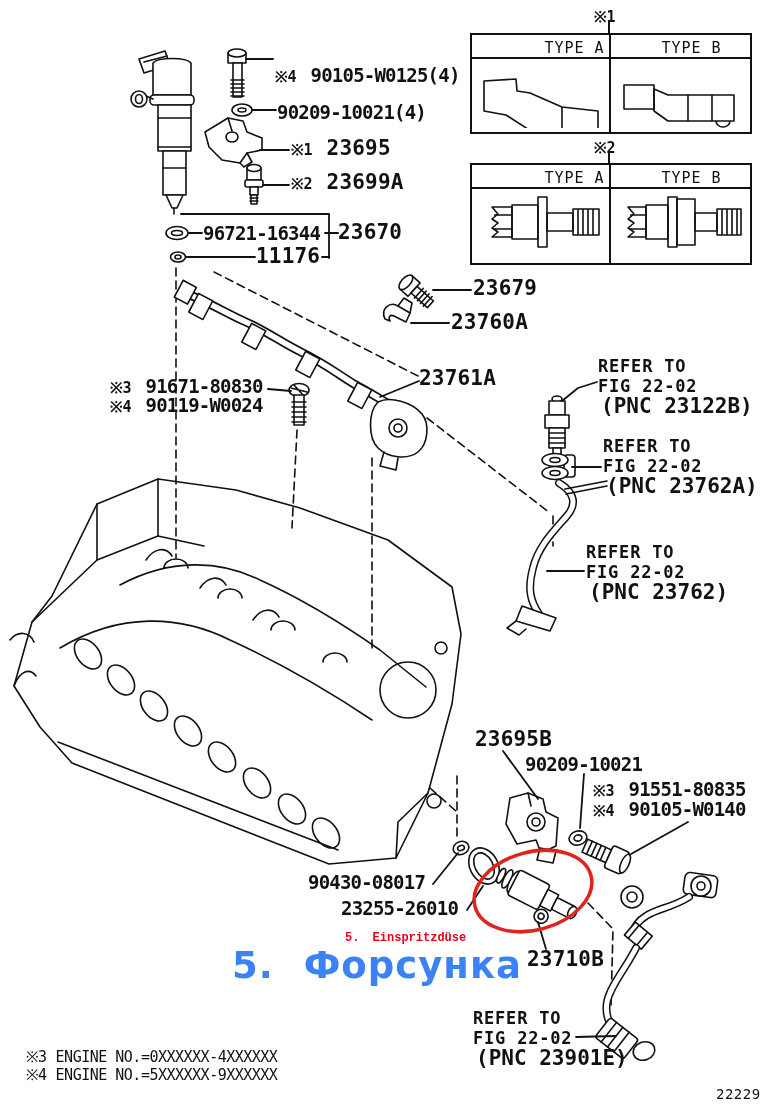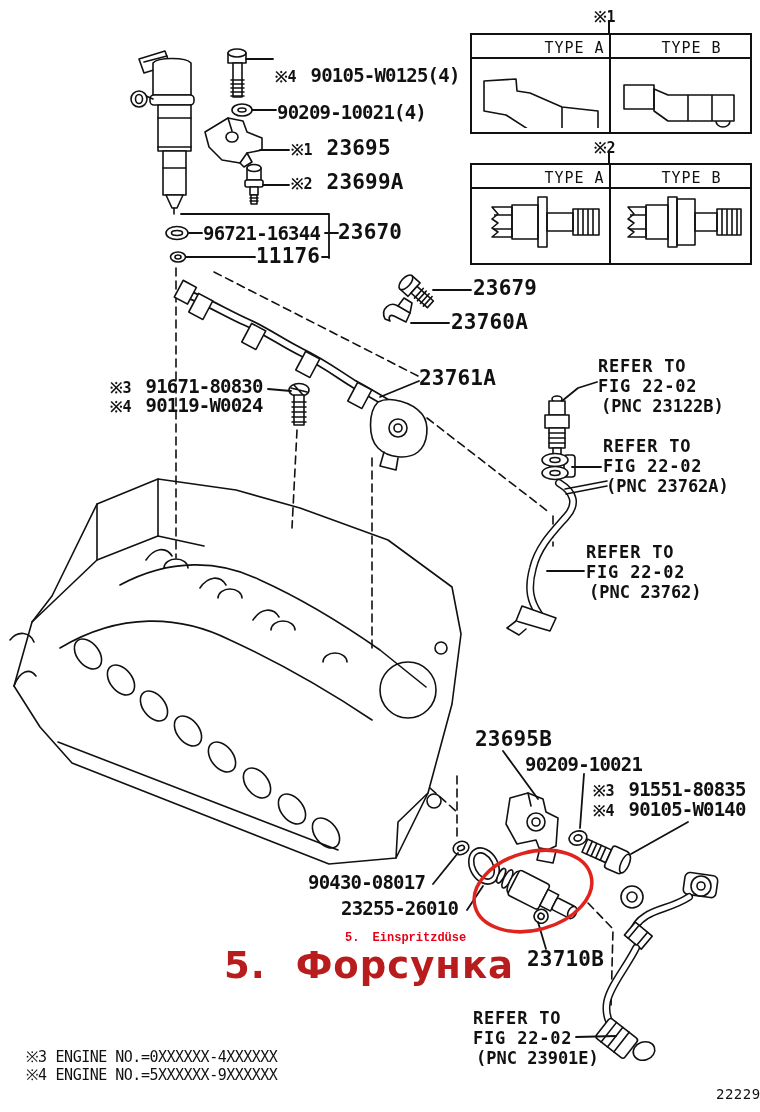--- a/index.html
+++ b/index.html
@@ -7,21 +7,21 @@
          font-family:"DejaVu Sans Mono","Liberation Mono",monospace;color:#111;}
   .art{position:absolute;left:0;top:0;}
   .lbl{position:absolute;white-space:pre;line-height:1;}
   .pn{font-weight:bold;font-size:19px;letter-spacing:-0.8px;}
   .pn .ref{font-size:15px;font-weight:bold;letter-spacing:0;}
   .pn .num{margin-left:14px;}
   .pn .num.solo{margin-left:0;}
   .pn-lg .num{font-size:21px;letter-spacing:0.2px;text-align:right;}
   .refer{position:absolute;font-weight:bold;}
   .refer .r1,.refer .r2{font-size:17px;letter-spacing:0.8px;line-height:20px;}
-  .refer .r3{font-size:17px;letter-spacing:0;line-height:20px;padding-left:3px;}
+  .refer .r3{font-size:21px;letter-spacing:0;line-height:20px;padding-left:3px;}
   .typebox{position:absolute;border:2px solid #111;background:#fff;}
   .typebox .head{display:flex;height:22px;border-bottom:2px solid #111;padding-left:44px;}
   .typebox .head .cell{flex:1;text-align:center;font-size:15px;letter-spacing:1px;padding-top:4px;}
   .typebox .divider{position:absolute;left:137px;top:0;bottom:0;width:2px;background:#111;}
   .typebox .body{position:absolute;left:0;top:24px;right:0;bottom:0;}
   .tref{position:absolute;font-size:15px;font-weight:bold;}
   .vtick{position:absolute;width:2px;background:#111;}
   .callout-de{position:absolute;font-family:Liberation Mono, monospace;
               font-weight:bold;font-size:12px;word-spacing:6px;}
   .callout-ru{position:absolute;font-family:"DejaVu Sans","Liberation Sans",sans-serif;
@@ -296,21 +296,21 @@
   <div class="r2">FIG 22-02</div>
   <div class="r3">(PNC 23762)</div>
 </div>
 <div class="refer" style="left:473px;top:1008px">
   <div class="r1">REFER TO</div>
   <div class="r2">FIG 22-02</div>
   <div class="r3">(PNC 23901E)</div>
 </div>
 
 <div class="callout-de" style="left:345px;top:931px;color:#e60018">5. Einspritzdüse</div>
-<div class="callout-ru" style="left:224px;top:944px;color:#b91c1c">5. Форсунка</div>
+<div class="callout-ru" style="left:232px;top:944px;color:#3b82f6">5. Форсунка</div>
 
 <div class="tref" style="left:594px;top:6px">※1</div>
 <div class="vtick" style="left:608px;top:22px;height:11px"></div>
 <div class="typebox" style="left:470px;top:33px;width:278px;height:97px">
   <div class="head">
     <div class="cell">TYPE A</div>
     <div class="cell">TYPE B</div>
   </div>
   <div class="body">
     <svg width="274" height="69" viewBox="0 0 274 69" fill="none" stroke="#111" stroke-width="1.6" stroke-linejoin="round">

